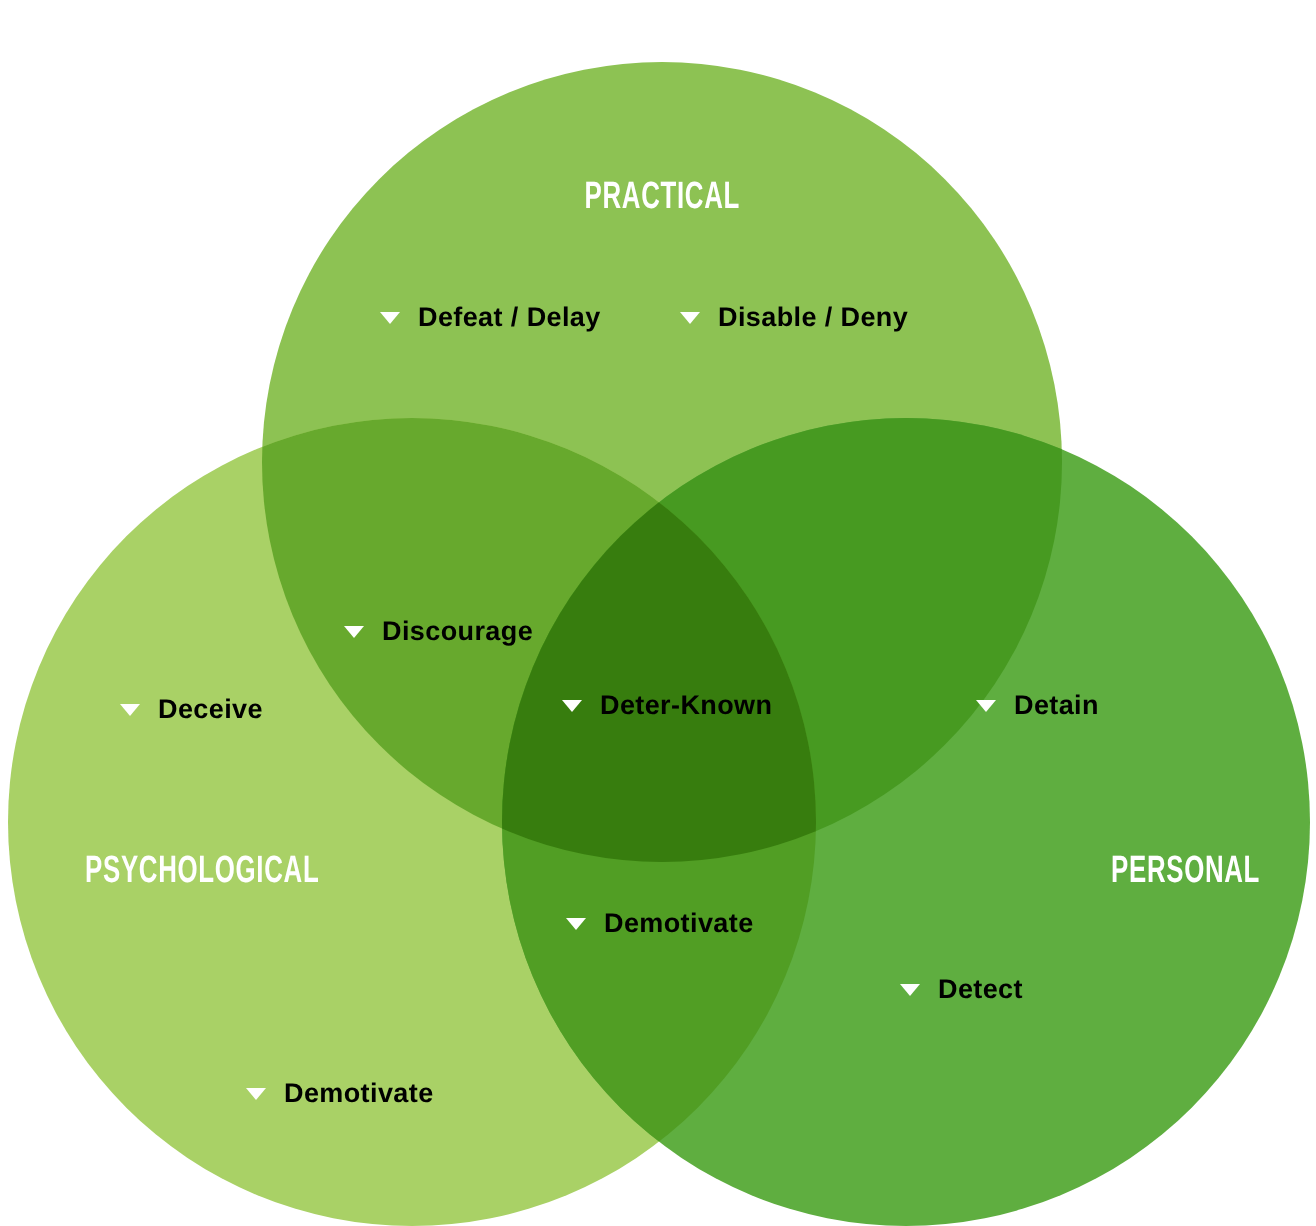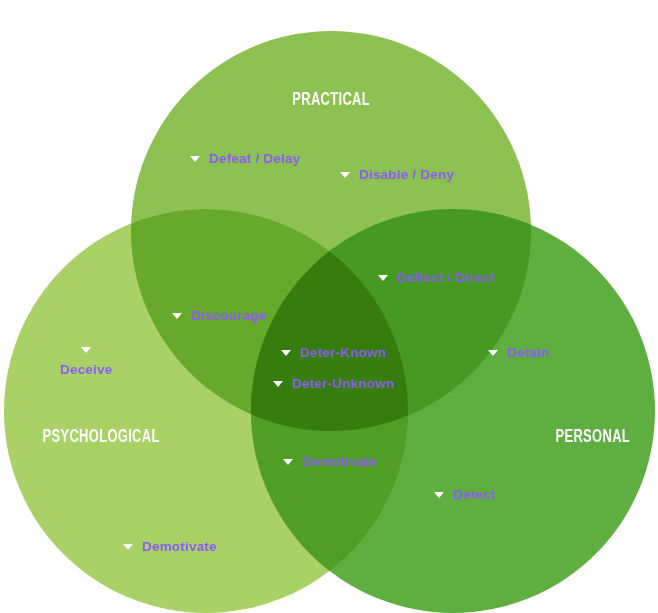--- a/index.html
+++ b/index.html
@@ -20,21 +20,21 @@
     left: 0;
     top: 0;
     width: 658px;
     height: 613px;
   }
   .item {
     position: absolute;
     display: flex;
     align-items: center;
     gap: 9px;
-    color: #8b5cf6;
+    color: #000000;
     font-weight: bold;
     font-size: 13.5px;
     letter-spacing: 0.2px;
     white-space: nowrap;
     line-height: 16px;
   }
   .tri {
     width: 0;
     height: 0;
     border-left: 5.5px solid transparent;
@@ -106,58 +106,50 @@
     <span>PSYCHOLOGICAL</span>
   </div>
   <div class="set-title" style="left:473px; top:412px;">
     <span>PERSONAL</span>
   </div>
 
   <div class="item" style="left:190px; top:151px;">
     <span class="tri"></span>
     <span>Defeat / Delay</span>
   </div>
-  <div class="item" style="left:340px; top:167px;">
+  <div class="item" style="left:340px; top:151px;">
     <span class="tri"></span>
     <span>Disable / Deny</span>
   </div>
 
   <div class="item" style="left:172px; top:270px;margin-top:38px;">
     <span class="tri"></span>
     <span>Discourage</span>
-  </div>
-  <div class="item" style="left:378px; top:270px;">
-    <span class="tri"></span>
-    <span>Deflect / Direct</span>
   </div>
   <div class="item" style="left:283px; top:454px;">
     <span class="tri"></span>
     <span>Demotivate</span>
   </div>
 
   <div class="item" style="left:281px; top:345px;text-align:right;">
     <span class="tri"></span>
     <span>Deter-Known</span>
   </div>
-  <div class="item" style="left:273px; top:376px;">
-    <span class="tri"></span>
-    <span>Deter-Unknown</span>
-  </div>
 
-  <div class="item" style="left:60px; top:347px;flex-direction:column;">
+  <div class="item" style="left:60px; top:347px;">
     <span class="tri"></span>
     <span>Deceive</span>
   </div>
   <div class="item" style="left:123px; top:523px;margin-top:16px;">
     <span class="tri"></span>
     <span>Demotivate</span>
   </div>
 
   <div class="item" style="left:488px; top:345px;">
     <span class="tri"></span>
     <span>Detain</span>
   </div>
-  <div class="item" style="left:434px; top:487px;">
+  <div class="item" style="left:450px; top:487px;">
     <span class="tri"></span>
     <span>Detect</span>
   </div>
 
 </div>
 
 </body></html>

